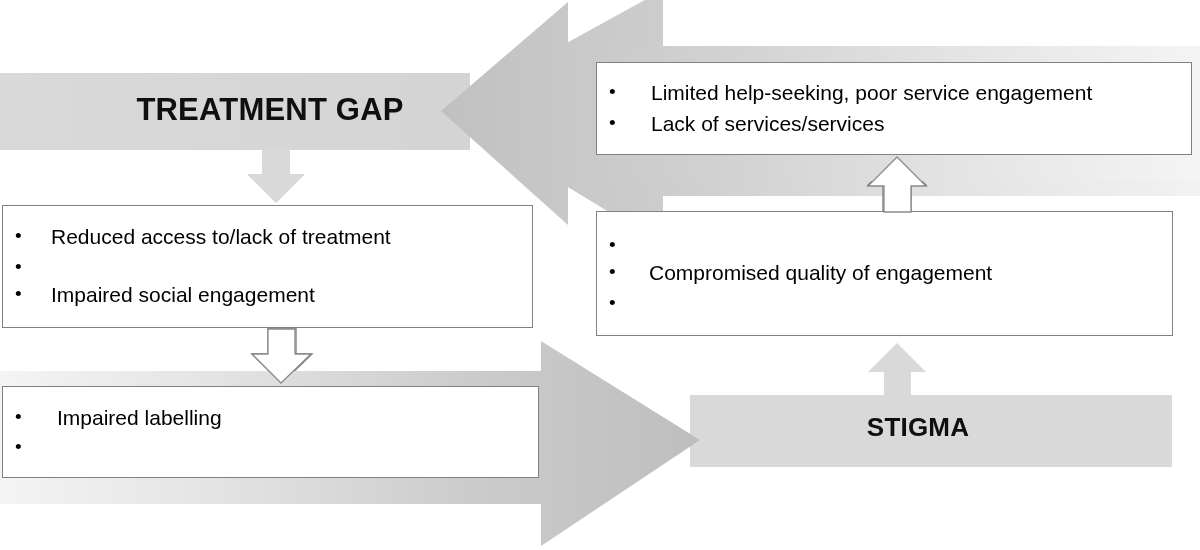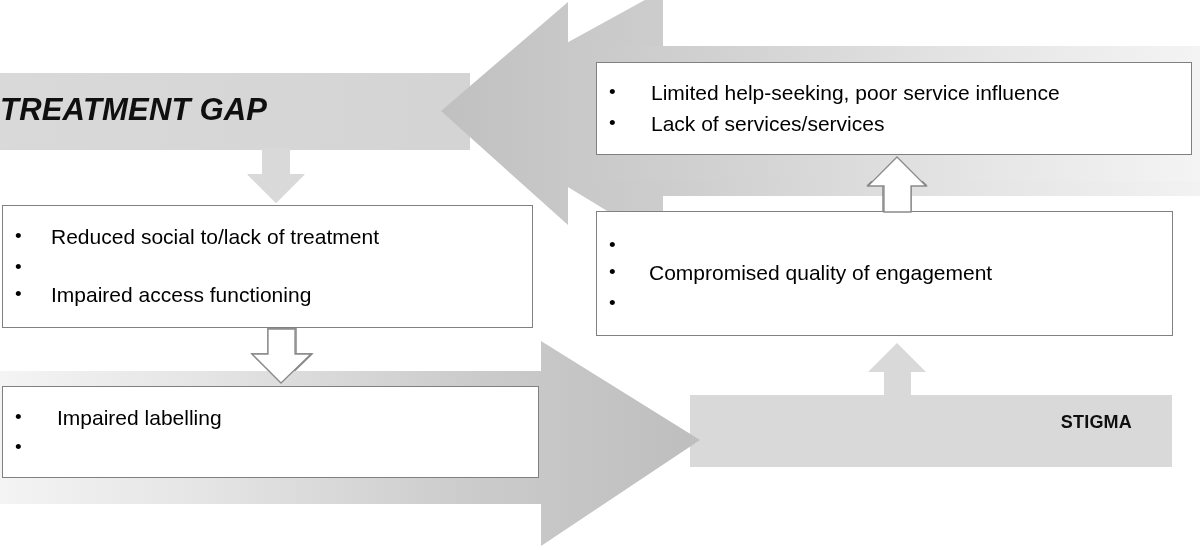--- a/index.html
+++ b/index.html
@@ -25,30 +25,29 @@
     position: absolute;
     font-weight: bold;
     color: #0f0f0f;
     letter-spacing: 0.2px;
     white-space: nowrap;
   }
   #treatment-gap-label {
     left: 0;
     top: 92px;
     width: 540px;
-    text-align: left;
+    text-align: center;
     font-size: 31px;
-    font-style: italic;
   }
   #stigma-label {
-    left: 632px;
+    left: 668px;
     top: 412px;
     width: 500px;
-    text-align: right;
-    font-size: 18px;
+    text-align: center;
+    font-size: 26px;
   }
   .bullet-box {
     position: absolute;
     background: #ffffff;
     border: 1.4px solid #808080;
     box-sizing: border-box;
     display: flex;
     flex-direction: column;
     justify-content: center;
   }
@@ -162,45 +161,45 @@
     <path d="M 0 371 L 541 371 L 541 341 L 700 440 L 541 546 L 541 504 L 0 504 Z" fill="url(#gBot)"></path>
   </svg>
 
   <div class="banner-label" id="treatment-gap-label">TREATMENT GAP</div>
 
   <div class="banner-label" id="stigma-label">STIGMA</div>
 
   <div class="bullet-box" id="box-consequences">
     <div class="bullet-row">
       <span class="bullet-dot">•</span>
-      <span class="bullet-text">Reduced social to/lack of treatment</span>
-    </div>
-    <div class="bullet-row">
-      <span class="bullet-dot">•</span>
-    </div>
-    <div class="bullet-row">
-      <span class="bullet-dot">•</span>
-      <span class="bullet-text">Impaired access functioning</span>
+      <span class="bullet-text">Reduced access to/lack of treatment</span>
+    </div>
+    <div class="bullet-row">
+      <span class="bullet-dot">•</span>
+    </div>
+    <div class="bullet-row">
+      <span class="bullet-dot">•</span>
+      <span class="bullet-text">Impaired social engagement</span>
     </div>
   </div>
 
   <div class="bullet-box" id="box-labels">
     <div class="bullet-row">
       <span class="bullet-dot">•</span>
       <span class="bullet-text">Impaired labelling</span>
     </div>
     <div class="bullet-row">
       <span class="bullet-dot">•</span>
     </div>
   </div>
 
   <div class="bullet-box" id="box-help-seeking">
     <div class="bullet-row">
       <span class="bullet-dot">•</span>
-      <span class="bullet-text">Limited help-seeking, poor service influence</span>
+      <span class="bullet-text">Limited help-seeking, poor service engagement</span>
     </div>
     <div class="bullet-row">
       <span class="bullet-dot">•</span>
       <span class="bullet-text">Lack of services/services</span>
     </div>
   </div>
 
   <div class="bullet-box" id="box-disclosure">
     <div class="bullet-row">
       <span class="bullet-dot">•</span>

